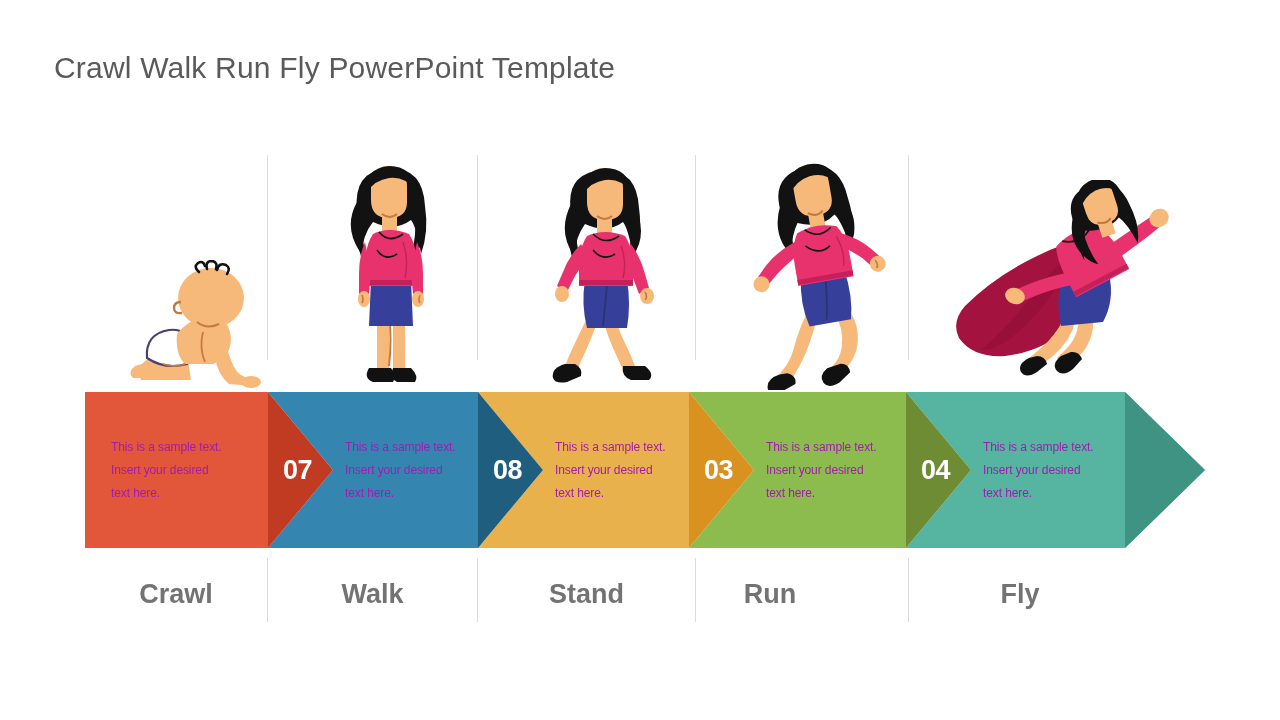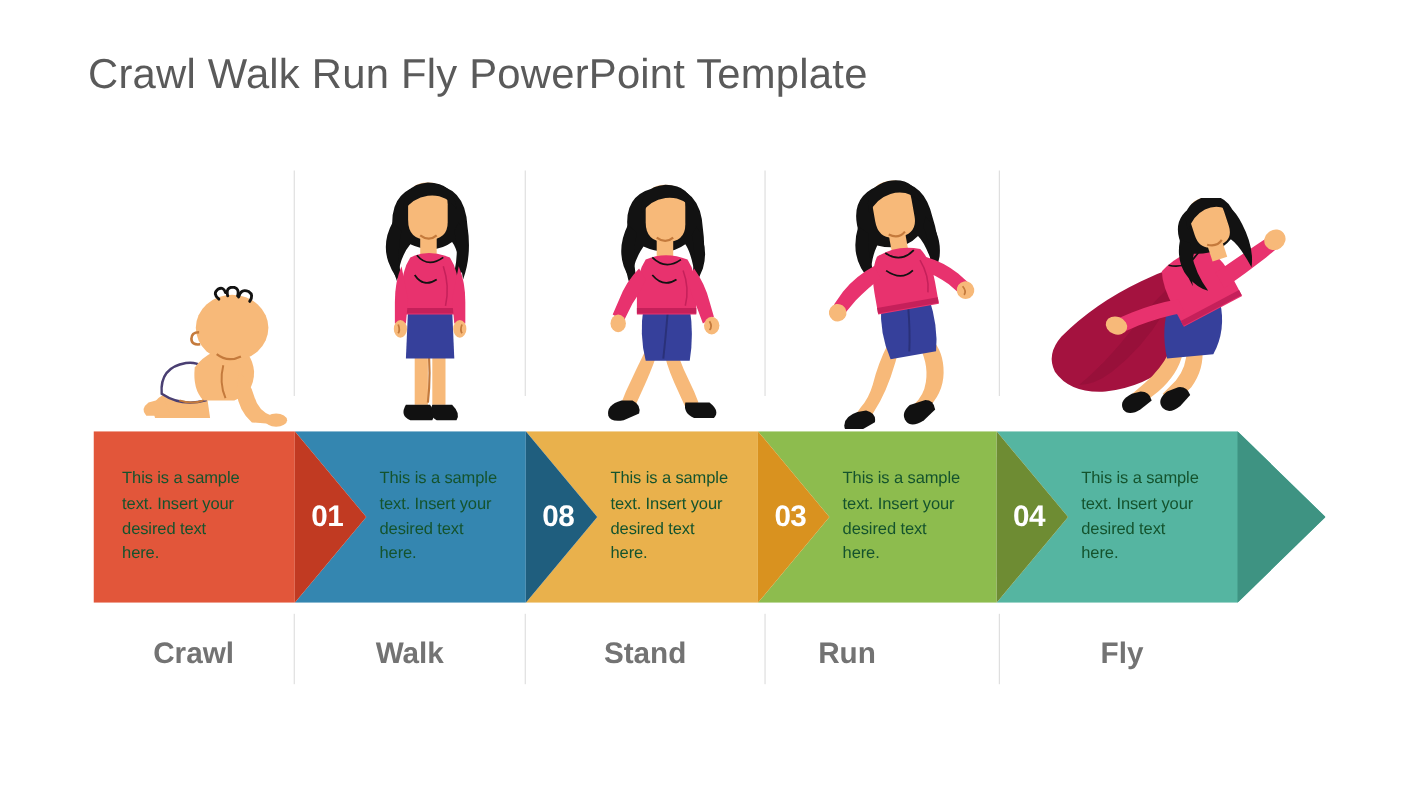--- a/index.html
+++ b/index.html
@@ -12,23 +12,23 @@
     height: 720px;
     position: relative;
     overflow: hidden;
     font-family: "Liberation Sans", sans-serif;
     -webkit-font-smoothing: antialiased;
   }
 
   
   #slide-title {
     position: absolute;
-    left: 80px;
+    left: 54px;
     top: 44px;
-    font-size: 38px;
+    font-size: 30px;
     font-weight: 400;
     color: #5a5a5a;
     letter-spacing: 0.2px;
     white-space: nowrap;
     line-height: 48px;
   }
 
   
   #illustration-row {
     position: absolute;
@@ -71,22 +71,22 @@
     width: 1120px;
     height: 156px;
   }
   #chevron-bar svg {
     position: absolute;
     left: 0;
     top: 0;
   }
   .seg-text {
     position: absolute;
-    color: #14532d;
-    font-size: 15px;
+    color: #a21caf;
+    font-size: 12px;
     line-height: 22.8px;
     width: 112px;
     top: 50%;
     transform: translateY(-50%);
     letter-spacing: -0.1px;
   }
   .seg-number {
     position: absolute;
     color: #ffffff;
     font-size: 27px;
@@ -326,21 +326,21 @@
     <path id="seg3-base" d="M604 0 L821 0 L821 156 L604 156 L669 78 Z" fill="#8DBC4E"></path>
     <path id="seg2-arrow" d="M604 0 L669 78 L604 156 Z" fill="#D9921F"></path>
 
     <path id="seg4-base" d="M821 0 L1040 0 L1120 78 L1040 156 L821 156 L886 78 Z" fill="#55B5A1"></path>
     <path id="seg3-arrow" d="M821 0 L886 78 L821 156 Z" fill="#6E8C33"></path>
     <path id="seg4-tip" d="M1040 0 L1120 78 L1040 156 Z" fill="#3E9382"></path>
   </svg>
 
   <div class="seg-text" style="left:26px;">This is a sample text. Insert your desired text here.</div>
 
-  <div class="seg-number" style="left:198px;">01</div>
+  <div class="seg-number" style="left:198px;">07</div>
   <div class="seg-text" style="left:260px;">This is a sample text. Insert your desired text here.</div>
 
   <div class="seg-number" style="left:408px;">08</div>
   <div class="seg-text" style="left:470px;">This is a sample text. Insert your desired text here.</div>
 
   <div class="seg-number" style="left:619px;">03</div>
   <div class="seg-text" style="left:681px;">This is a sample text. Insert your desired text here.</div>
 
   <div class="seg-number" style="left:836px;">04</div>
   <div class="seg-text" style="left:898px;">This is a sample text. Insert your desired text here.</div>

